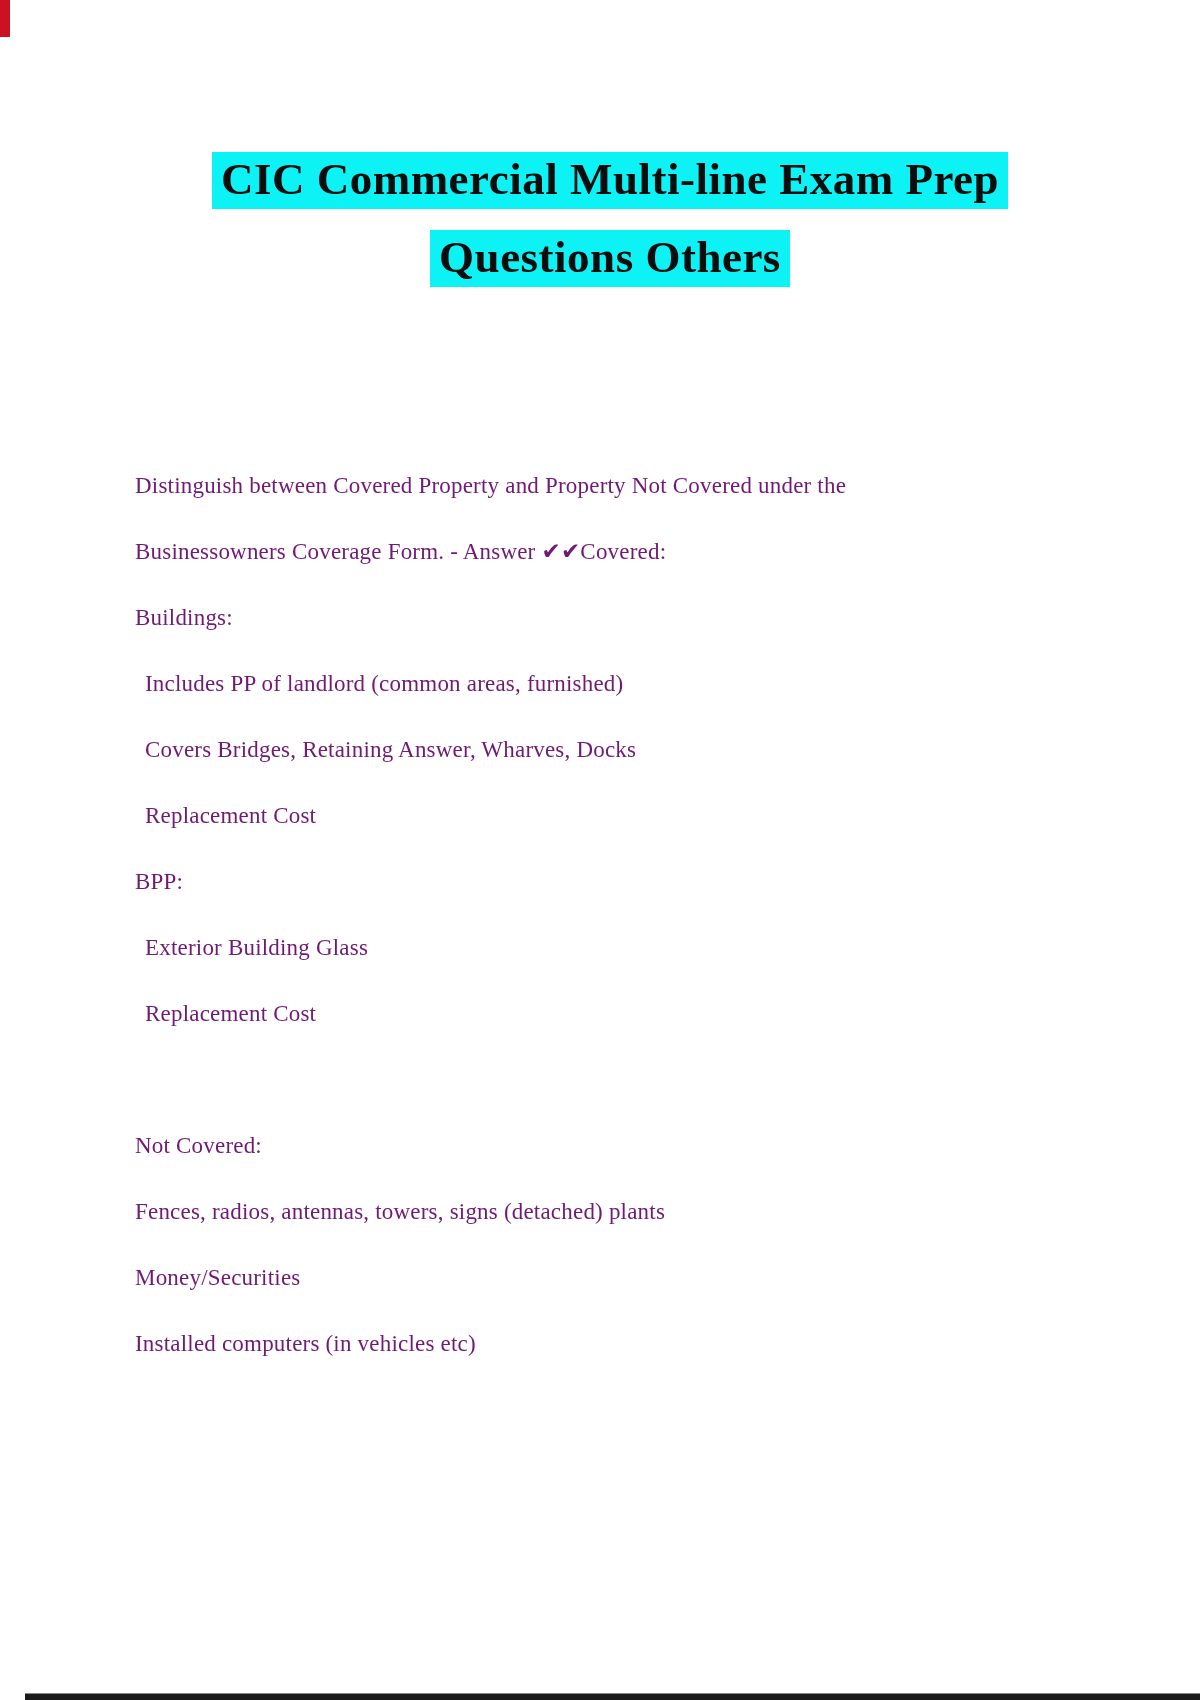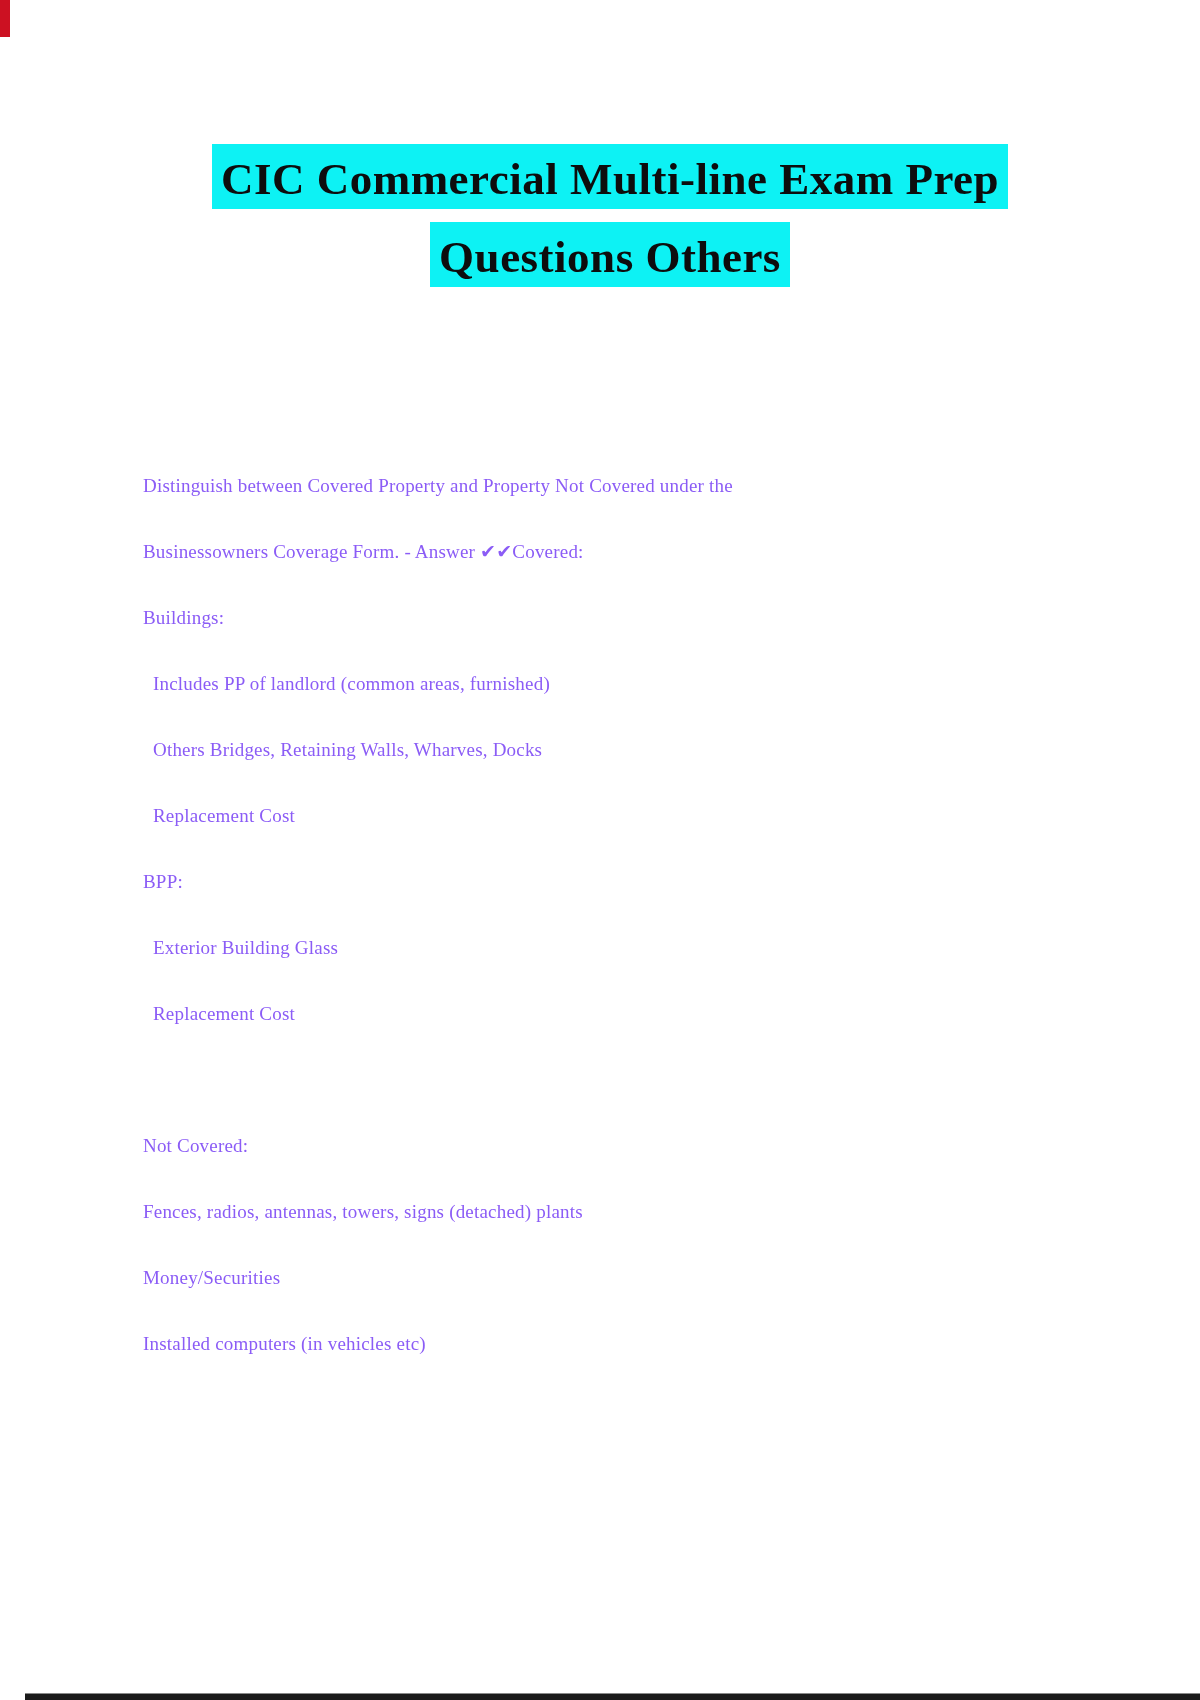--- a/index.html
+++ b/index.html
@@ -25,30 +25,29 @@
     margin:0;
     text-align:center;
     font-size:45px;
     font-weight:bold;
     line-height:78px;
     color:#0d0d0d;
     letter-spacing:0.5px;
   }
   .title .hl{
     background:var(--hl,#0df2f4);
-    padding:10px 9px 5px 9px;
+    padding:2px 9px 5px 9px;
   }
   
   .body-text{
     position:absolute;
     left:135px; top:453px; right:60px;
-    font-size:19px;
-    color:#8b5cf6;
+    font-size:23px;
+    color:#701a75;
     letter-spacing:0.2px;
-    margin-left:8px;
   }
   .line{
     height:66px;
     line-height:66px;
     white-space:pre;
   }
   .line.indent{ padding-left:10px; }
   
   .bottom-bar{
     position:absolute;
@@ -69,21 +68,21 @@
   <h1 class="title">
     <div class="title-line"><span class="hl">CIC Commercial Multi-line Exam Prep</span></div>
     <div class="title-line"><span class="hl">Questions Others</span></div>
   </h1>
 
   <div class="body-text" id="body-lines">
       <div class="line">Distinguish between Covered Property and Property Not Covered under the</div>
       <div class="line">Businessowners Coverage Form. - Answer ✔✔Covered:</div>
       <div class="line">Buildings:</div>
       <div class="line indent">Includes PP of landlord (common areas, furnished)</div>
-      <div class="line indent">Others Bridges, Retaining Walls, Wharves, Docks</div>
+      <div class="line indent">Covers Bridges, Retaining Answer, Wharves, Docks</div>
       <div class="line indent">Replacement Cost</div>
       <div class="line">BPP:</div>
       <div class="line indent">Exterior Building Glass</div>
       <div class="line indent">Replacement Cost</div>
       <div class="line"></div>
       <div class="line">Not Covered:</div>
       <div class="line">Fences, radios, antennas, towers, signs (detached) plants</div>
       <div class="line">Money/Securities</div>
       <div class="line">Installed computers (in vehicles etc)</div>
     </div>

